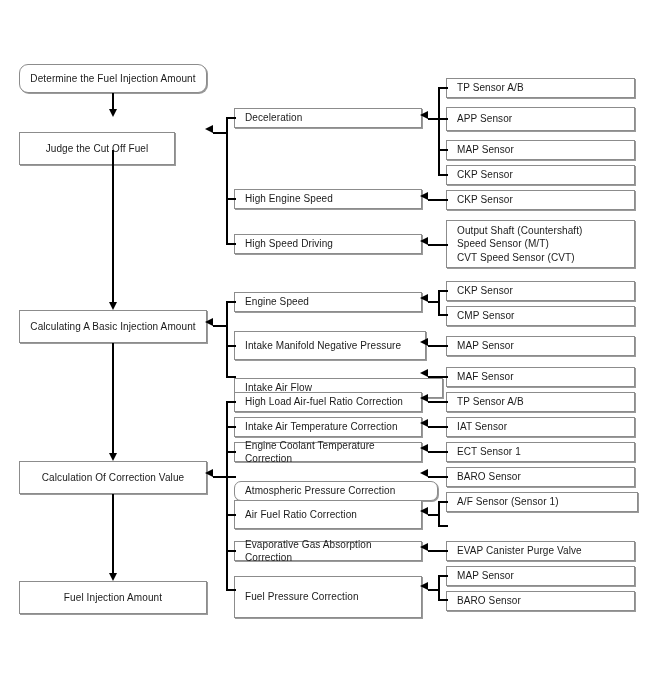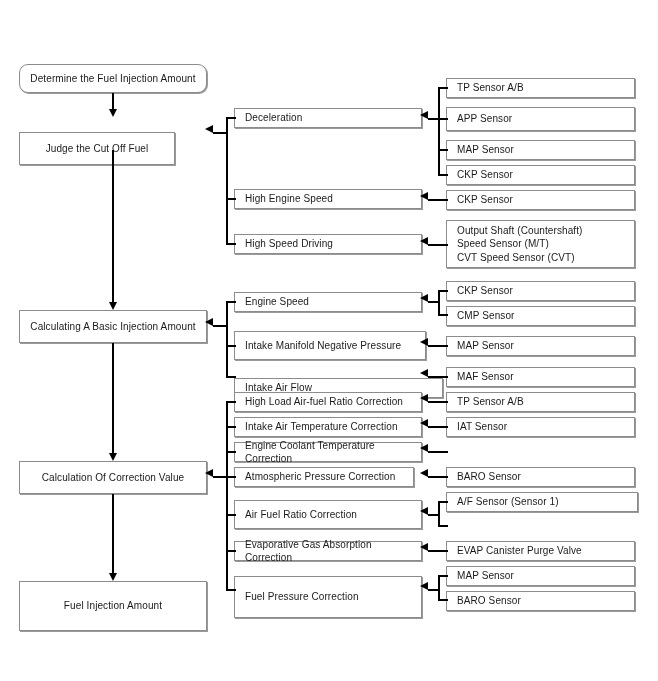--- a/index.html
+++ b/index.html
@@ -88,21 +88,21 @@
   </div>
 
   <div class="box center" style="left:19px; top:310px; width:188px; height:33px;">
     <span class="txt">Calculating A Basic Injection Amount</span>
   </div>
 
   <div class="box center" style="left:19px; top:461px; width:188px; height:33px;">
     <span class="txt">Calculation Of Correction Value</span>
   </div>
 
-  <div class="box center" style="left:19px; top:581px; width:188px; height:50px;">
+  <div class="box center" style="left:19px; top:581px; width:188px; height:33px;">
     <span class="txt">Fuel Injection Amount</span>
   </div>
 
   <div class="vline" style="left:112px; top:93px; height:16px;"></div>
   <div class="arrow-down" style="left:108.5px; top:109px;"></div>
 
   <div class="vline" style="left:112px; top:150px; height:152px;"></div>
   <div class="arrow-down" style="left:108.5px; top:302px;"></div>
 
   <div class="vline" style="left:112px; top:343px; height:110px;"></div>
@@ -133,21 +133,21 @@
 
   <div class="box left" style="left:234px; top:392px; width:188px; height:20px;">
     <span class="txt">High Load Air-fuel Ratio Correction</span>
   </div>
   <div class="box left" style="left:234px; top:417px; width:188px; height:20px;">
     <span class="txt">Intake Air Temperature Correction</span>
   </div>
   <div class="box left" style="left:234px; top:442px; width:188px; height:20px;">
     <span class="txt">Engine Coolant Temperature Correction</span>
   </div>
-  <div class="box left" style="left:234px; top:467px; width:180px; height:20px;">
+  <div class="box left" style="left:234px; top:481px; width:204px; height:20px;border-radius:7px;">
     <span class="txt">Atmospheric Pressure Correction</span>
   </div>
   <div class="box left" style="left:234px; top:500px; width:188px; height:29px;">
     <span class="txt">Air Fuel Ratio Correction</span>
   </div>
   <div class="box left" style="left:234px; top:541px; width:188px; height:20px;">
     <span class="txt">Evaporative Gas Absorption Correction</span>
   </div>
   <div class="box left" style="left:234px; top:576px; width:188px; height:42px;">
     <span class="txt">Fuel Pressure Correction</span>
@@ -185,20 +185,23 @@
   </div>
   <div class="box left" style="left:446px; top:367px; width:189px; height:20px;">
     <span class="txt">MAF Sensor</span>
   </div>
 
   <div class="box left" style="left:446px; top:392px; width:189px; height:20px;">
     <span class="txt">TP Sensor A/B</span>
   </div>
   <div class="box left" style="left:446px; top:417px; width:189px; height:20px;">
     <span class="txt">IAT Sensor</span>
+  </div>
+  <div class="box left" style="left:446px; top:442px; width:189px; height:20px;">
+    <span class="txt">ECT Sensor 1</span>
   </div>
   <div class="box left" style="left:446px; top:467px; width:189px; height:20px;">
     <span class="txt">BARO Sensor</span>
   </div>
   <div class="box left" style="left:446px; top:492px; width:192px; height:20px;">
     <span class="txt">A/F Sensor (Sensor 1)</span>
   </div>
   <div class="box left" style="left:446px; top:541px; width:189px; height:20px;">
     <span class="txt">EVAP Canister Purge Valve</span>
   </div>

